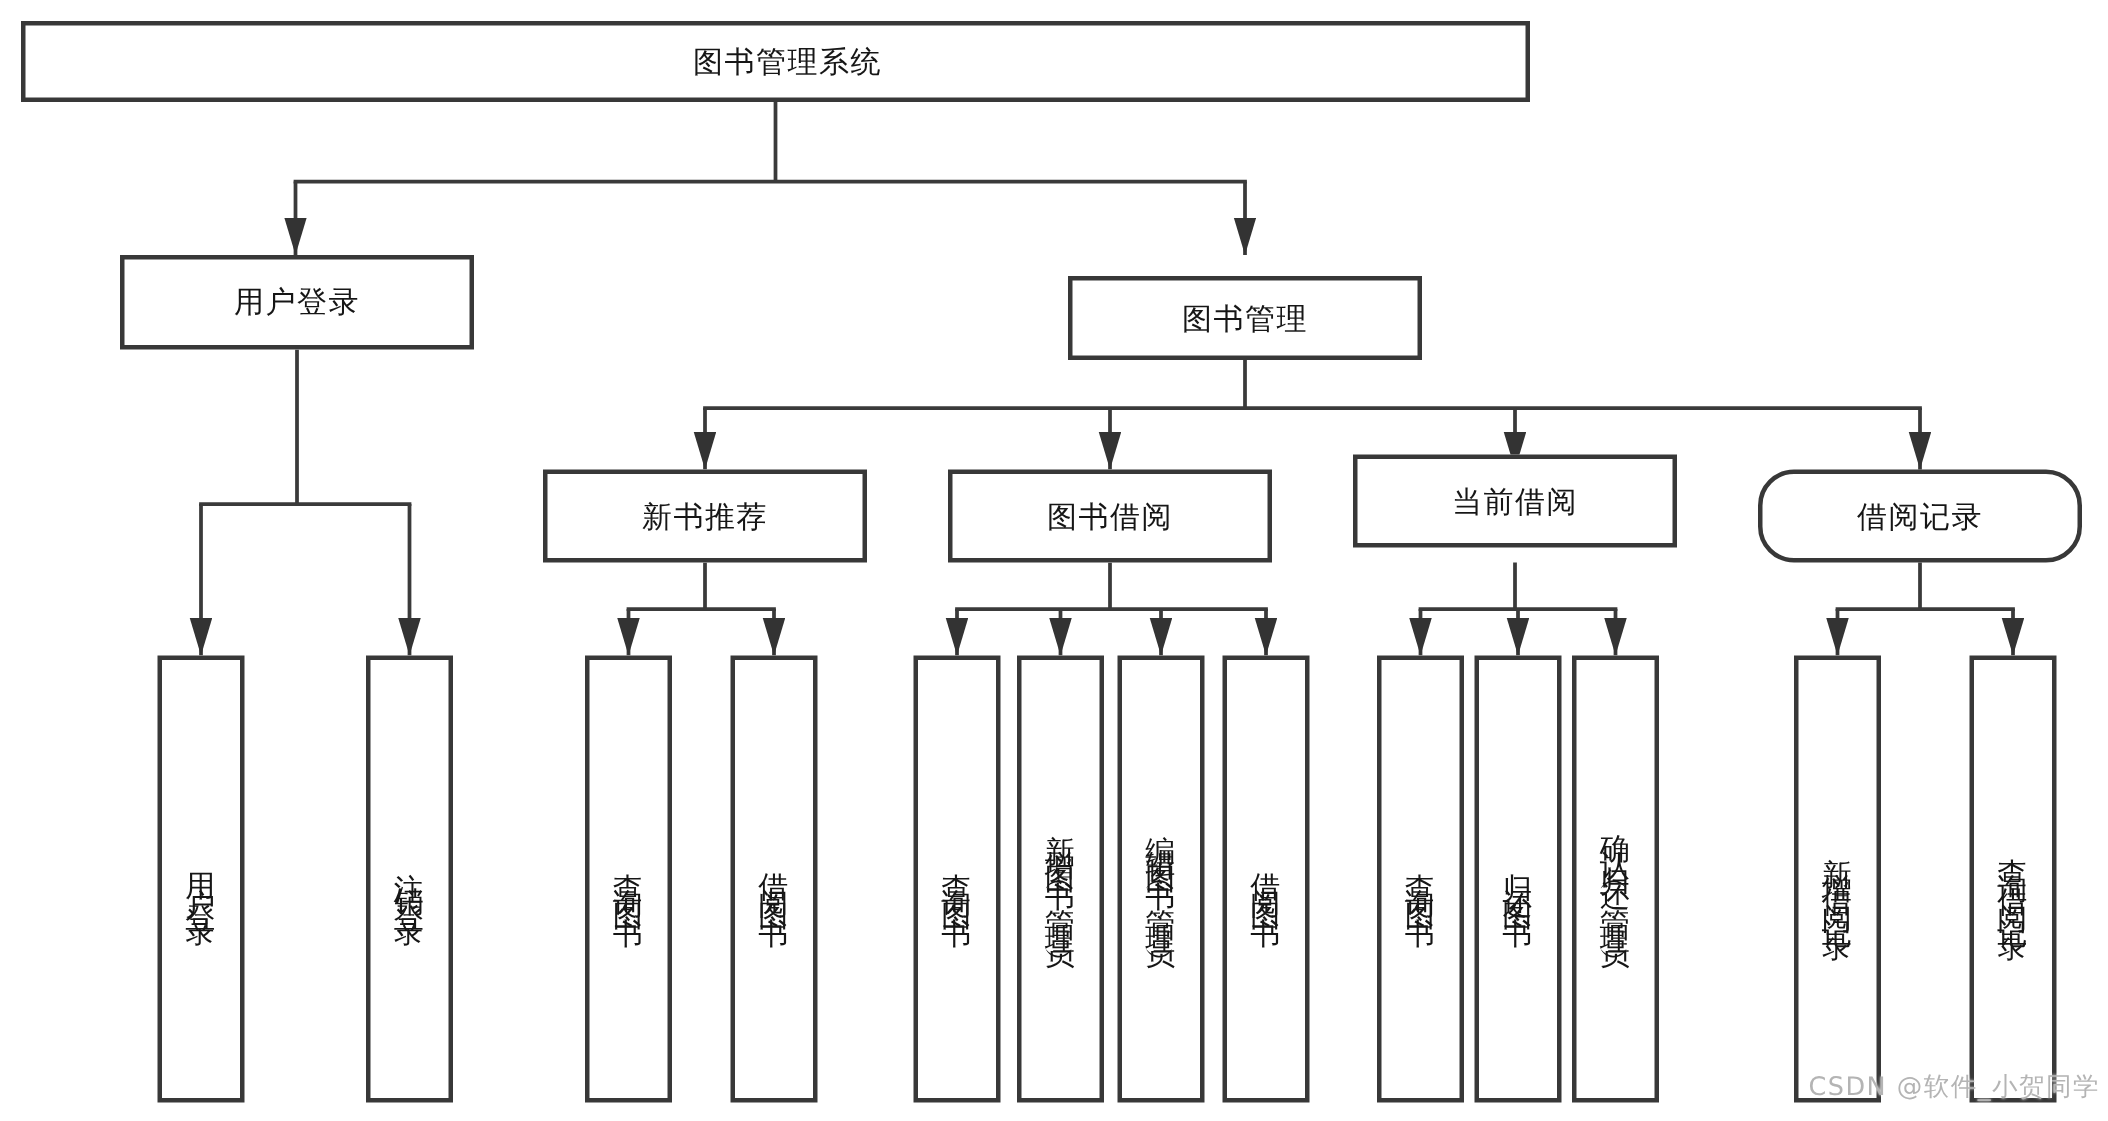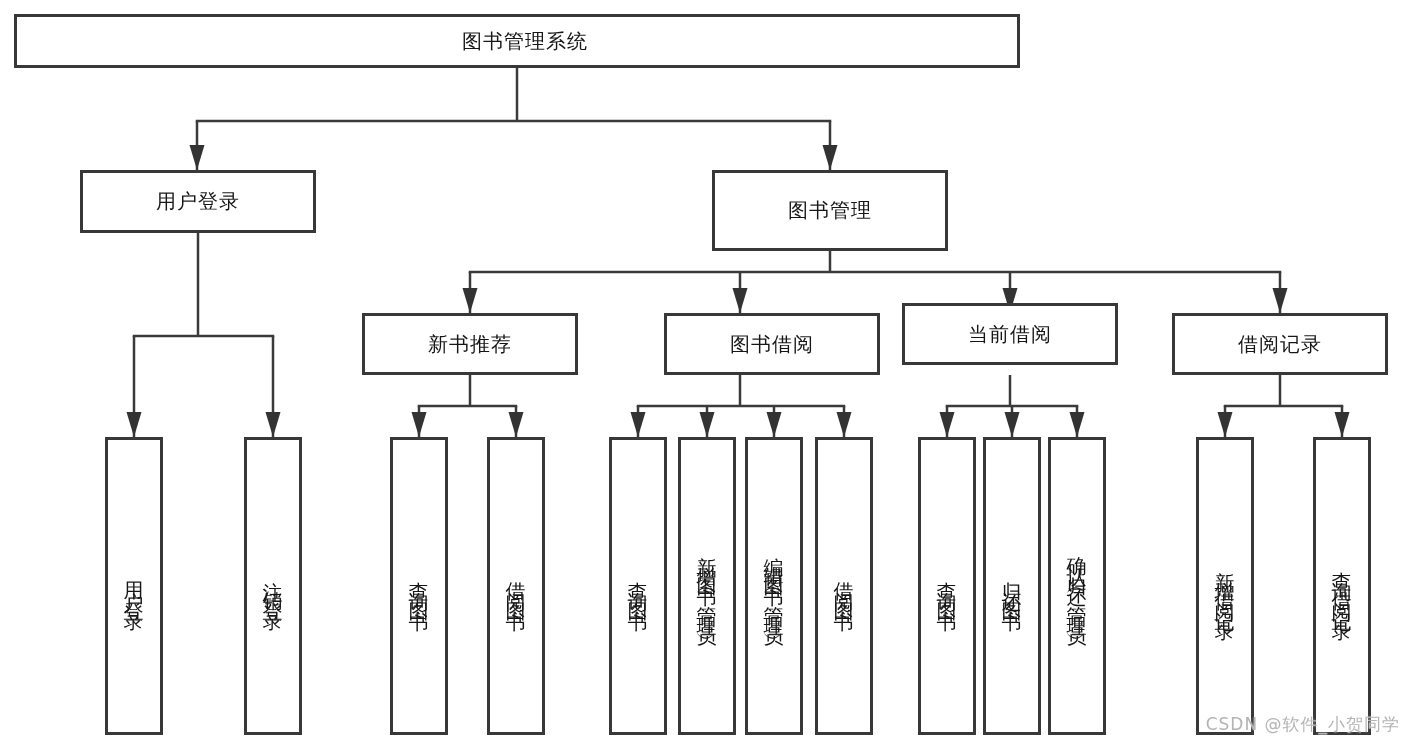--- a/index.html
+++ b/index.html
@@ -102,34 +102,34 @@
     </g>
   </svg>
 
   <div class="node h" style="left:14px;top:14px;width:1006px;height:54px;padding-left:16px;">
     <span>图书管理系统</span>
   </div>
 
   <div class="node h" style="left:80px;top:170px;width:236px;height:63px;">
     <span>用户登录</span>
   </div>
-  <div class="node h" style="left:712px;top:170px;width:236px;height:81px;">
+  <div class="node h" style="left:712px;top:184px;width:236px;height:56px;">
     <span>图书管理</span>
   </div>
 
   <div class="node h" style="left:362px;top:313px;width:216px;height:62px;text-align:right;">
     <span>新书推荐</span>
   </div>
-  <div class="node h" style="left:632px;top:313px;width:216px;height:62px;margin-left:32px;">
+  <div class="node h" style="left:632px;top:313px;width:216px;height:62px;">
     <span>图书借阅</span>
   </div>
   <div class="node h" style="left:902px;top:303px;width:216px;height:62px;">
     <span>当前借阅</span>
   </div>
-  <div class="node h" style="left:1172px;top:313px;width:216px;height:62px;">
+  <div class="node h" style="left:1172px;top:313px;width:216px;height:62px;border-radius:24px;">
     <span>借阅记录</span>
   </div>
 
   <div class="node v" style="left:105px;top:437px;width:58px;height:298px;">
     <span class="vtext">用户登录</span>
   </div>
   <div class="node v" style="left:244px;top:437px;width:58px;height:298px;">
     <span class="vtext">注销登录</span>
   </div>
 

